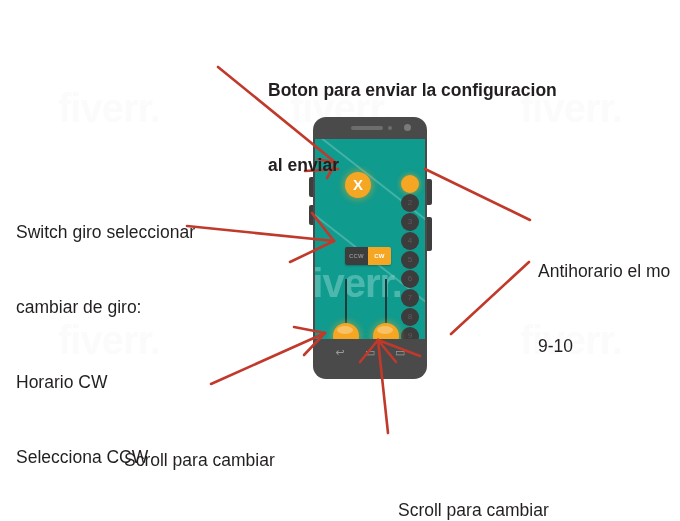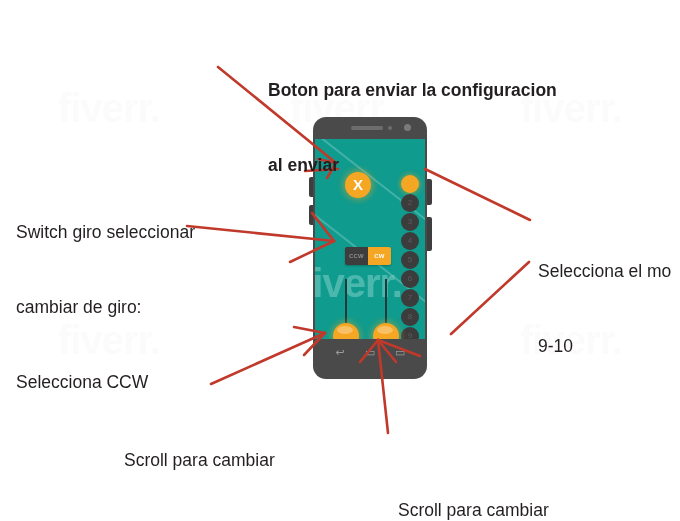--- a/index.html
+++ b/index.html
@@ -326,25 +326,26 @@
   </svg>
 
   <div class="note" style="left:268px; top:28px;font-weight:bold;">
     <div>Boton para enviar la configuracion</div>
     <div>al enviar</div>
   </div>
 
   <div class="note" style="left:16px; top:170px;">
     <div>Switch giro seleccionar</div>
     <div>cambiar de giro:</div>
+    <div>Horario CW</div>
     <div>Selecciona CCW</div>
   </div>
 
   <div class="note" style="left:538px; top:209px;">
-    <div>Selecciona el mo</div>
+    <div>Antihorario el mo</div>
     <div>9-10</div>
   </div>
 
   <div class="note" style="left:124px; top:398px;">
     <div>Scroll para cambiar</div>
     
   </div>
 
   <div class="note" style="left:398px; top:448px;">
     <div>Scroll para cambiar</div>

